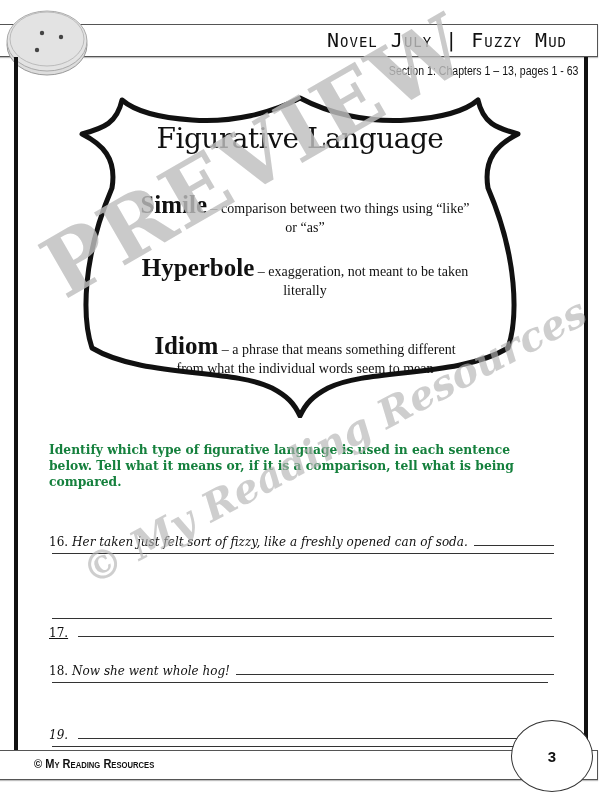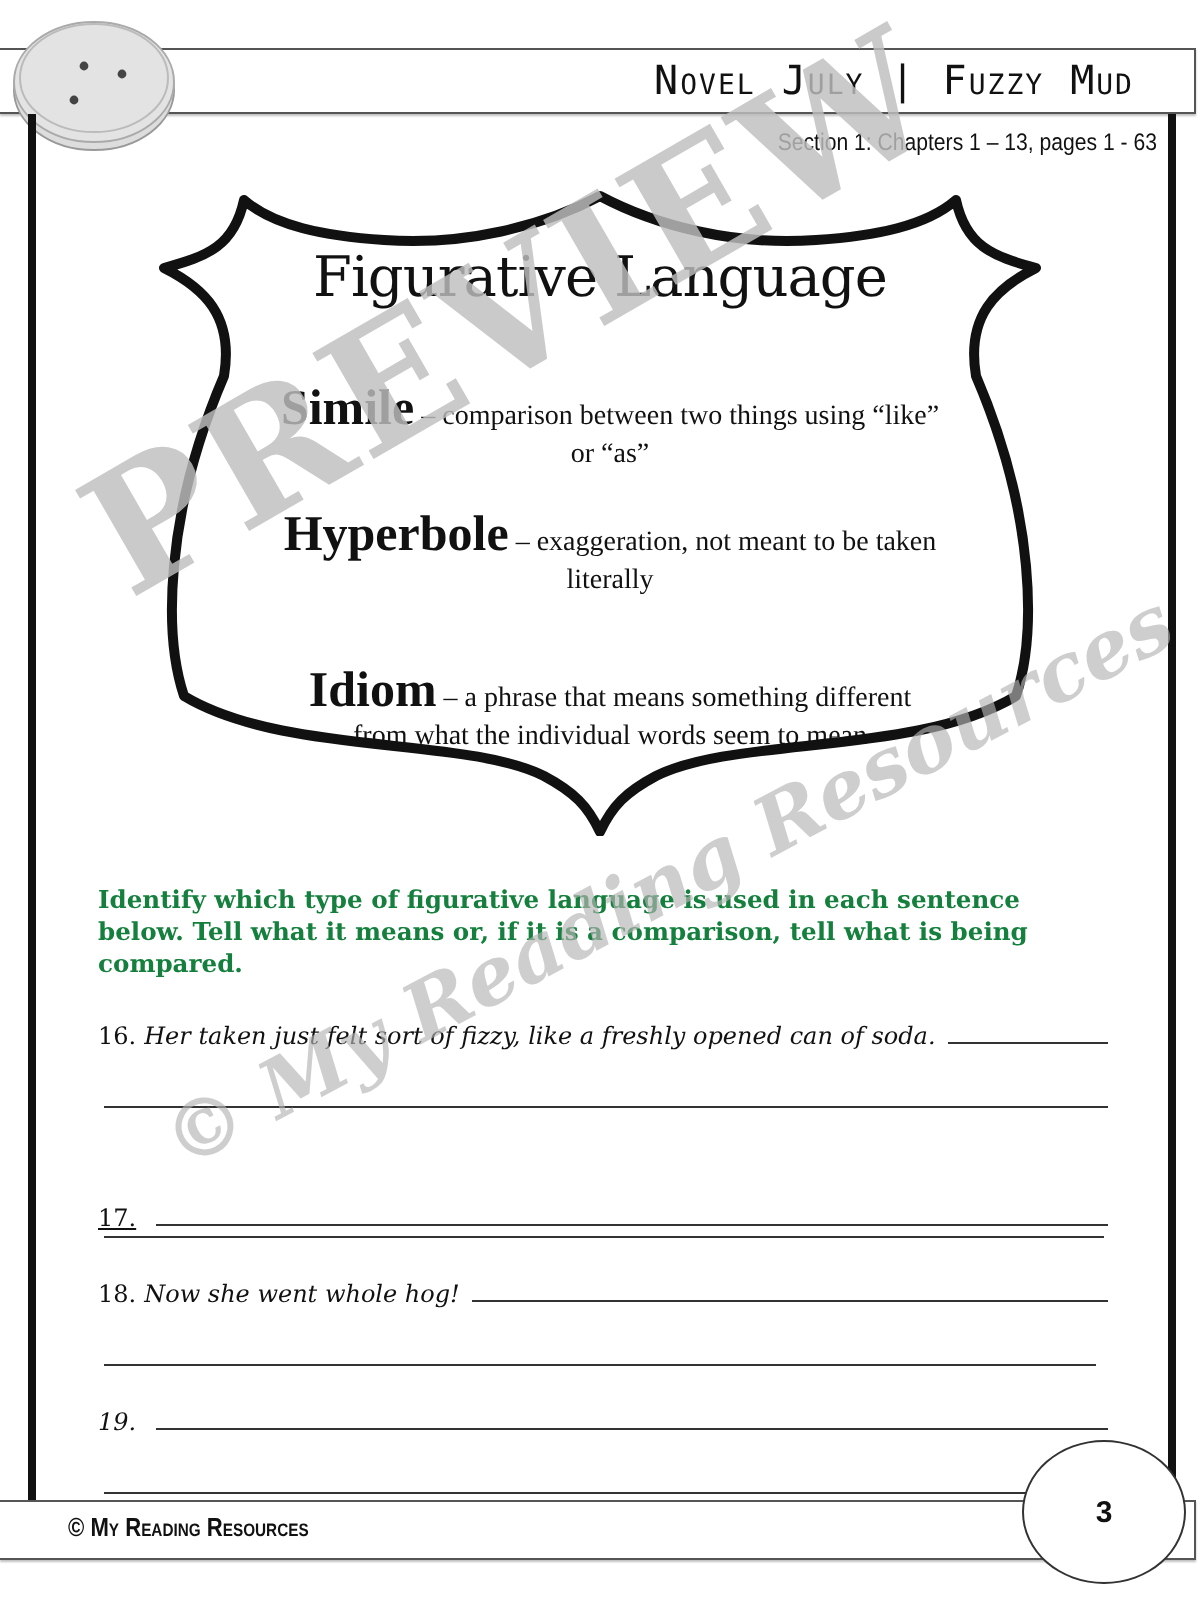--- a/index.html
+++ b/index.html
@@ -67,21 +67,21 @@
       pointer-events: none; white-space: nowrap;
     }
     .instructions {
       position: absolute; left: 49px; top: 442px; width: 480px;
       font-family: "DejaVu Serif", serif; font-weight: bold; font-size: 12.3px; line-height: 16px;
       color: #15803d;
     }
     .q {
       position: absolute; left: 49px; width: 505px; height: 20px;
       font-family: "DejaVu Serif", serif; font-size: 12px; color: #111;
-      display: flex; align-items: flex-end;
+      display: flex; align-items: flex-end; margin-top: 24px;
     }
     .q .num { font-style: normal; margin-right: 4px; }
     .q .text { font-style: italic; white-space: nowrap; }
     .q .blank { flex: 1; border-bottom: 1px solid #333; margin-left: 6px; height: 1px; margin-bottom: 3px; }
     .answer-line {
       position: absolute; left: 52px; height: 0; border-bottom: 1px solid #333;
     }
     .footer-bar {
       position: absolute; left: 0; top: 750px; width: 598px; height: 30px;
       border: 1px solid #555; border-left: none; box-sizing: border-box; background: #fff;

